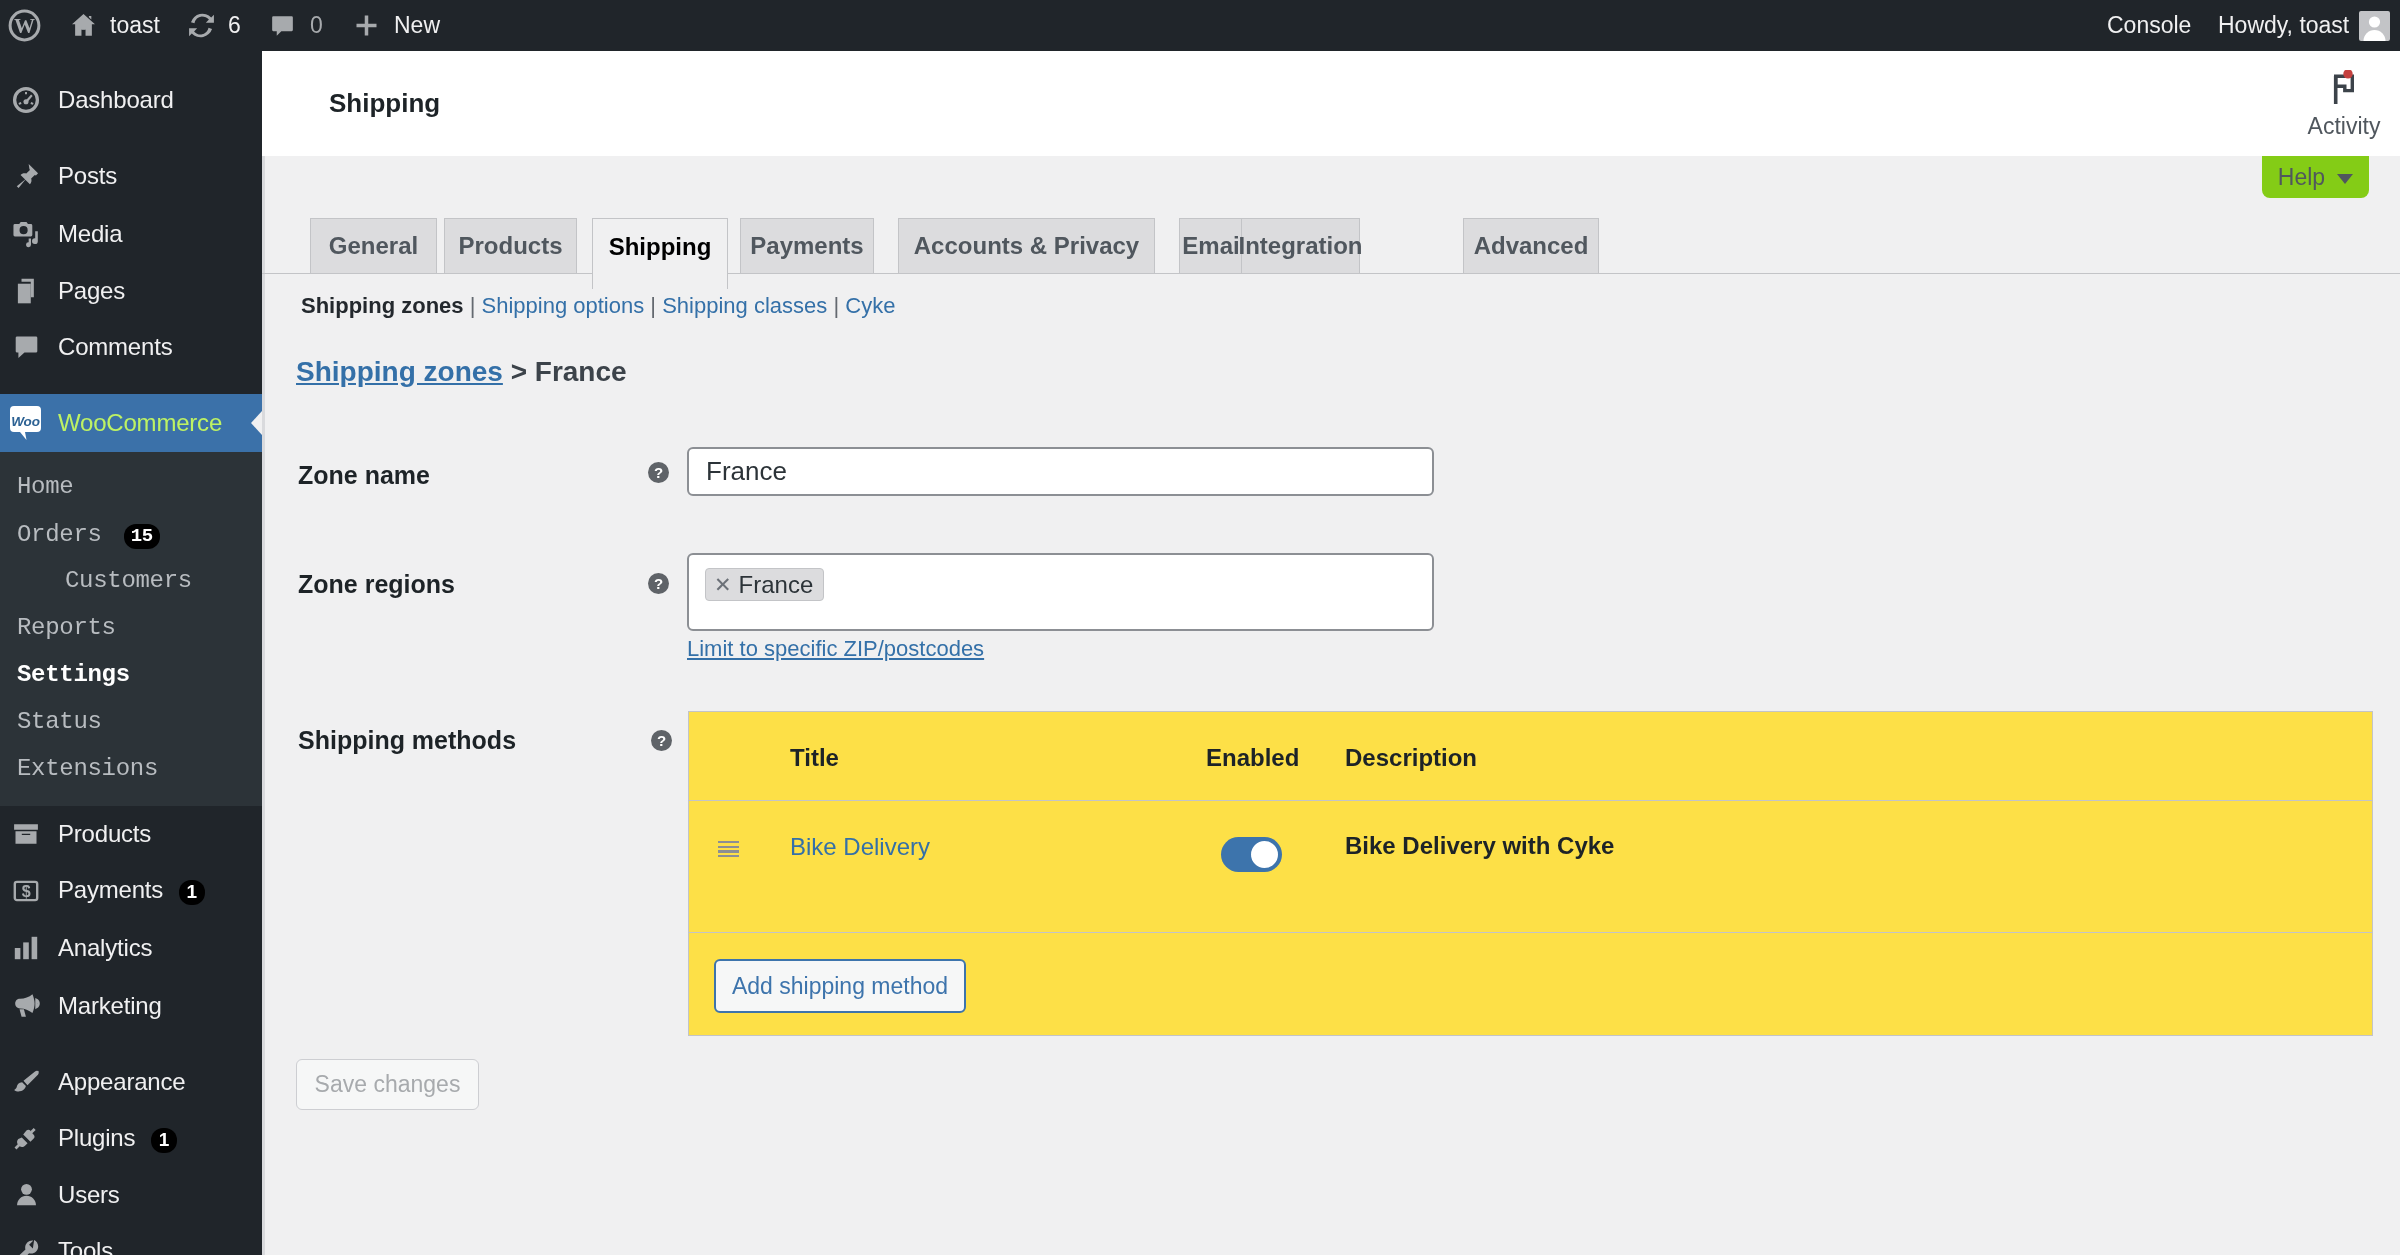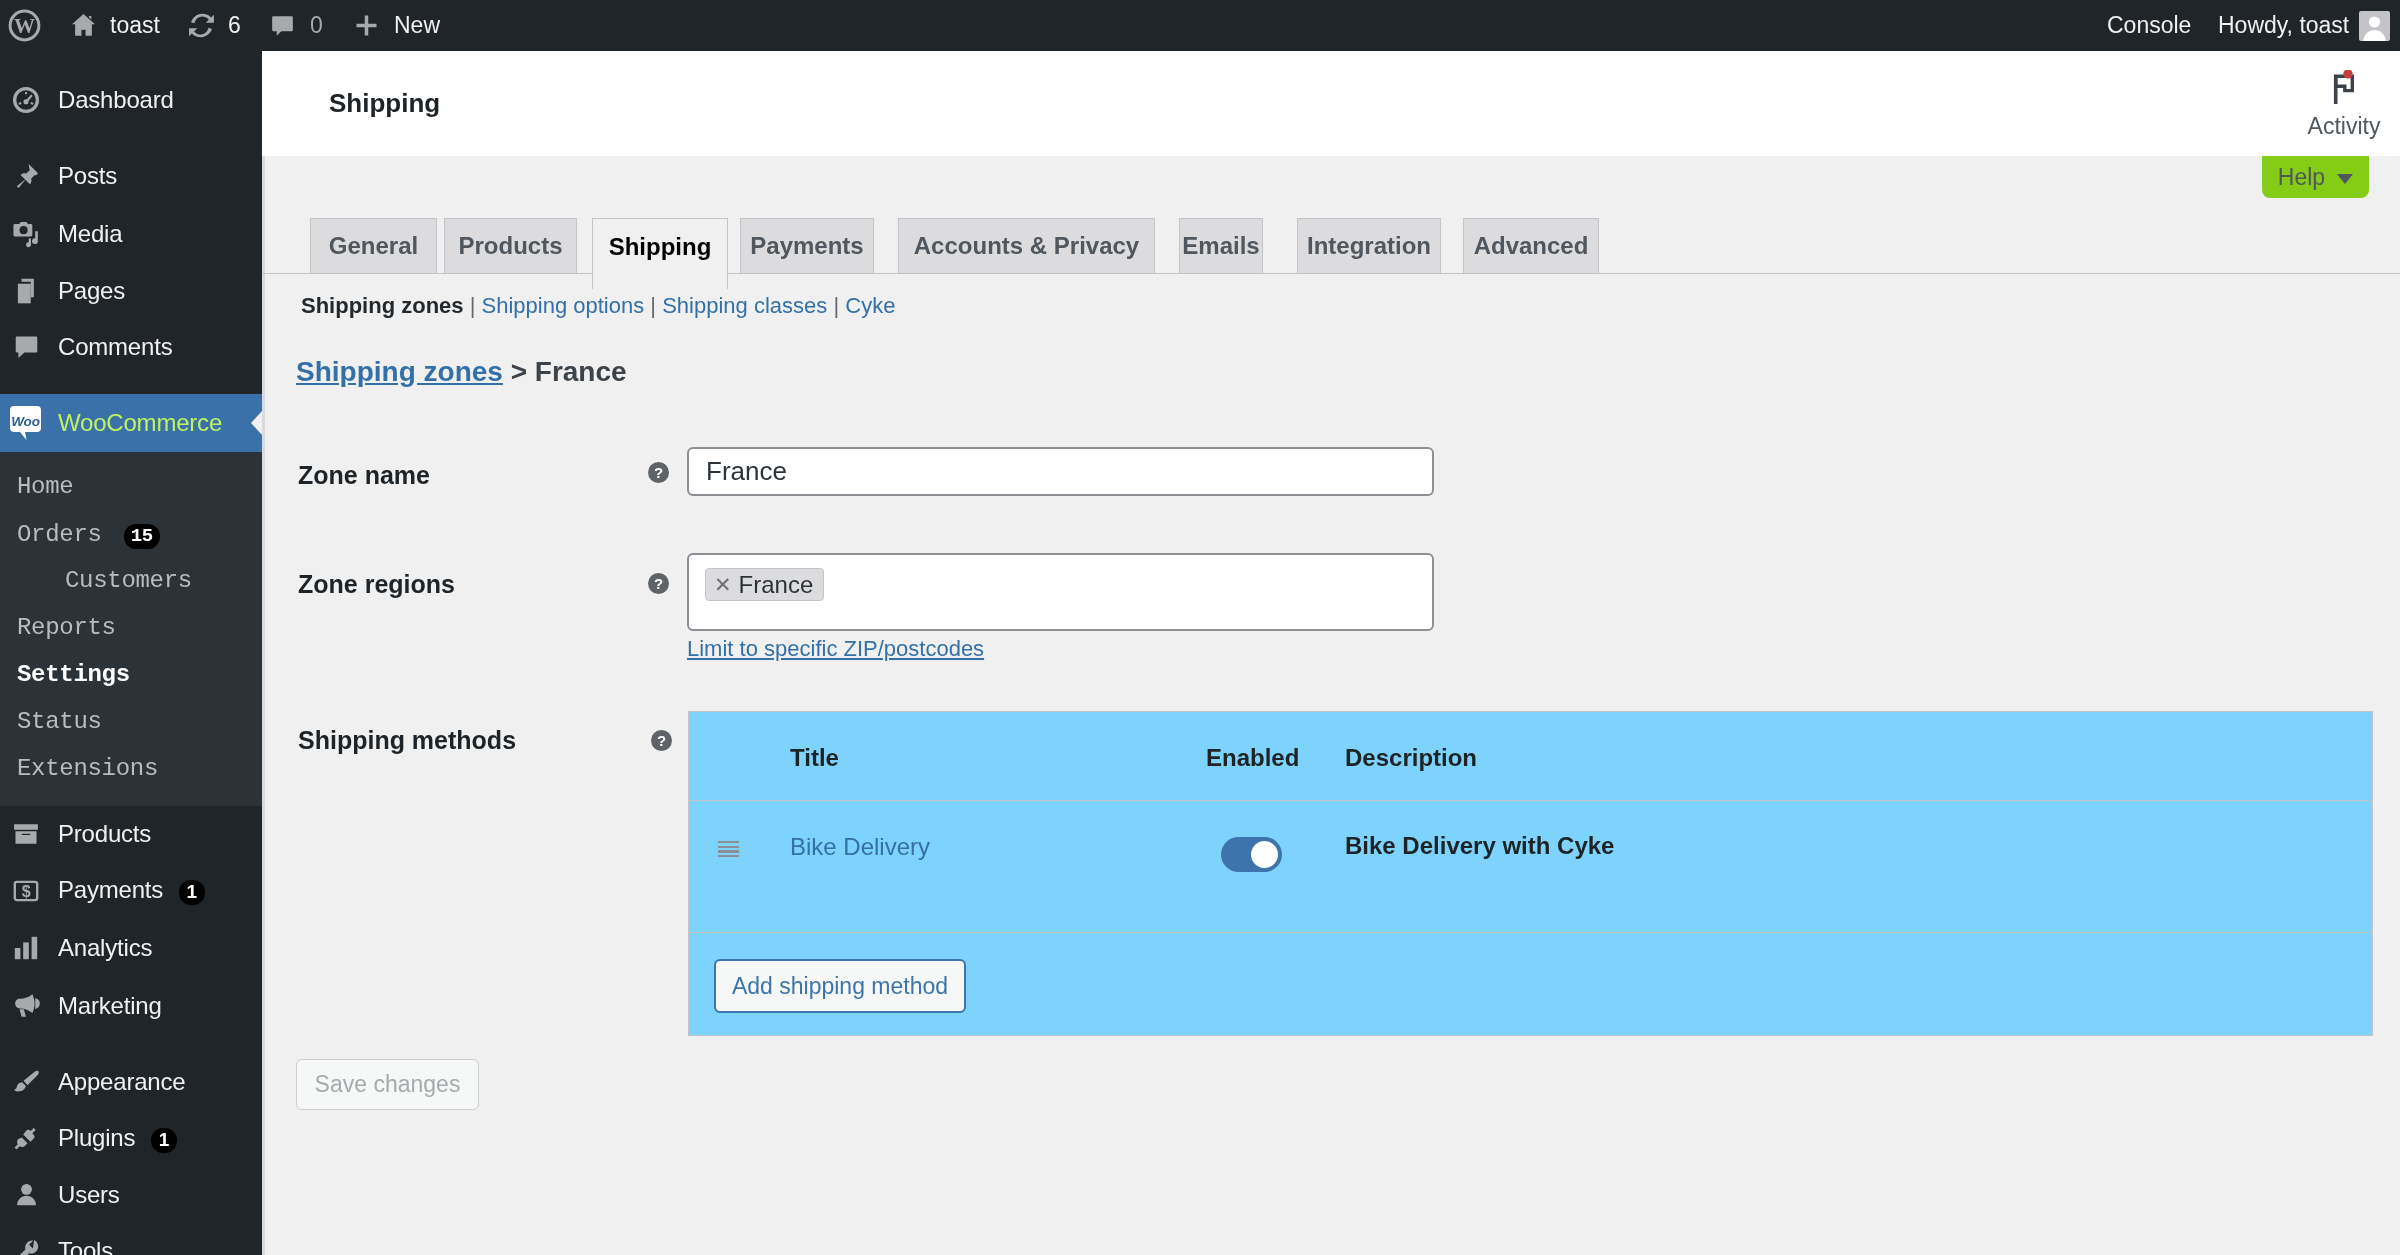--- a/index.html
+++ b/index.html
@@ -237,21 +237,21 @@
       <span style="width:0; height:0; border-top:10px solid #50575e; border-left:8px solid transparent; border-right:8px solid transparent; margin-top:4px;"></span>
     </div>
 
     <div id="tabline"></div>
     <div class="tab" style="left:310px; width:127px;">General</div>
     <div class="tab" style="left:444px; width:133px;">Products</div>
     <div class="tab active" style="left:592px; width:136px;">Shipping</div>
     <div class="tab" style="left:740px; width:134px;">Payments</div>
     <div class="tab" style="left:898px; width:257px;">Accounts &amp; Privacy</div>
     <div class="tab" style="left:1179px; width:84px;">Emails</div>
-    <div class="tab" style="left:1297px; width:144px;">Integration</div>
+    <div class="tab" style="left:1241px; width:119px;">Integration</div>
     <div class="tab" style="left:1463px; width:136px;">Advanced</div>
 
     <div class="abs" style="left:301px; top:293px; font-size:22px; color:#50575e;">
       <b style="color:#23282d;">Shipping zones</b> <span style="color:#646970;">|</span> <span class="blue">Shipping options</span> <span style="color:#646970;">|</span> <span class="blue">Shipping classes</span> <span style="color:#646970;">|</span> <span class="blue">Cyke</span>
     </div>
 
     <div class="abs" style="left:296px; top:356px; font-size:28px; font-weight:bold; color:#3c434a;">
       <span class="blue" style="text-decoration:underline;">Shipping zones</span> &gt; France
     </div>
 
@@ -261,21 +261,21 @@
 
     <div class="formlabel" style="left:298px; top:570px;">Zone regions</div>
     <div class="qicon" style="left:648px; top:573px;">?</div>
     <div class="abs" style="left:687px; top:553px; width:747px; height:78px; background:#fff; border:2px solid #8c8f94; border-radius:6px; padding:13px 0 0 16px;">
       <span style="display:inline-flex; align-items:center; background:#dcdcde; border:1px solid #c3c4c7; border-radius:4px; height:33px; padding:0 10px 0 8px; font-size:24px; color:#2c3338;"><span style="color:#6c7178; font-size:21px; margin-right:7px;">✕</span>France</span>
     </div>
     <div class="abs blue" style="left:687px; top:636px; font-size:22px; text-decoration:underline;">Limit to specific ZIP/postcodes</div>
 
     <div class="formlabel" style="left:298px; top:726px;">Shipping methods</div>
     <div class="qicon" style="left:651px; top:730px;">?</div>
-    <div class="abs" style="left:688px; top:711px; width:1685px; height:325px; background:#7dd3fc; border:1px solid #c3c4c7;">
+    <div class="abs" style="left:688px; top:711px; width:1685px; height:325px; background:#fde047; border:1px solid #c3c4c7;">
       <div style="position:absolute; left:0; top:88px; width:100%; height:1px; background:#c3c4c7;"></div>
       <div style="position:absolute; left:0; top:220px; width:100%; height:1px; background:#c3c4c7;"></div>
       <div style="position:absolute; left:101px; top:32px; font-size:24px; font-weight:bold; color:#1d2327;">Title</div>
       <div style="position:absolute; left:517px; top:32px; font-size:24px; font-weight:bold; color:#1d2327;">Enabled</div>
       <div style="position:absolute; left:656px; top:32px; font-size:24px; font-weight:bold; color:#1d2327;">Description</div>
       <div style="position:absolute; left:29px; top:129px; width:21px;">
         <div style="height:2.4px; background:#8c8f94; margin-bottom:2.3px;"></div>
         <div style="height:2.4px; background:#8c8f94; margin-bottom:2.3px;"></div>
         <div style="height:2.4px; background:#8c8f94; margin-bottom:2.3px;"></div>
         <div style="height:2.4px; background:#8c8f94;"></div>

